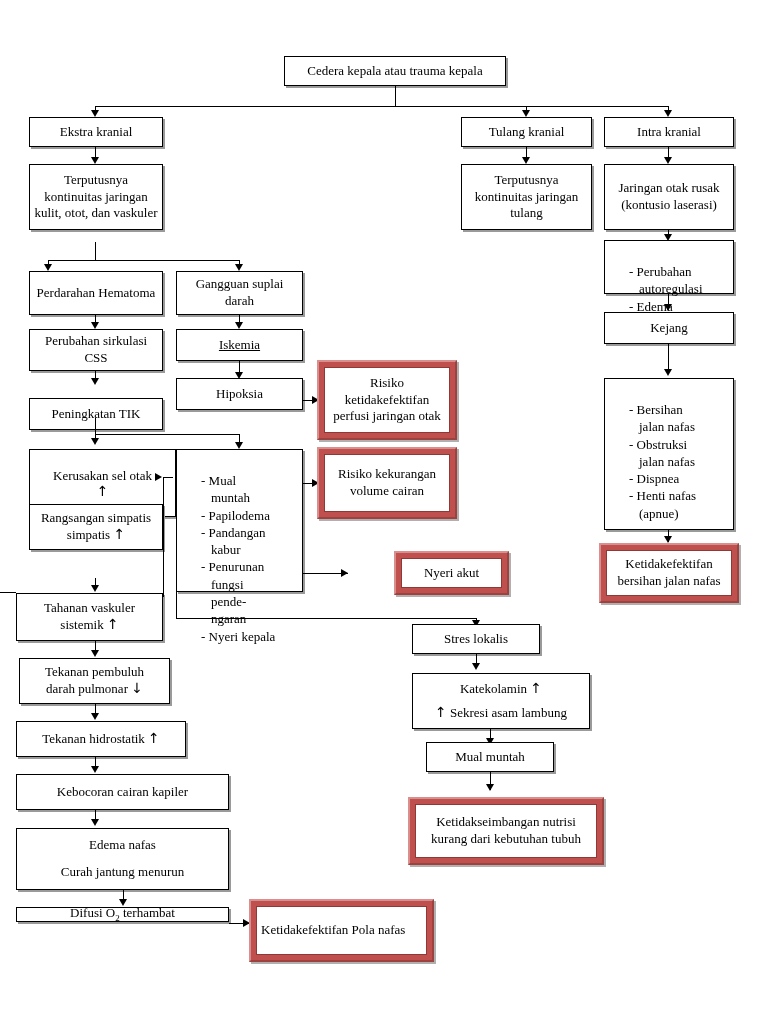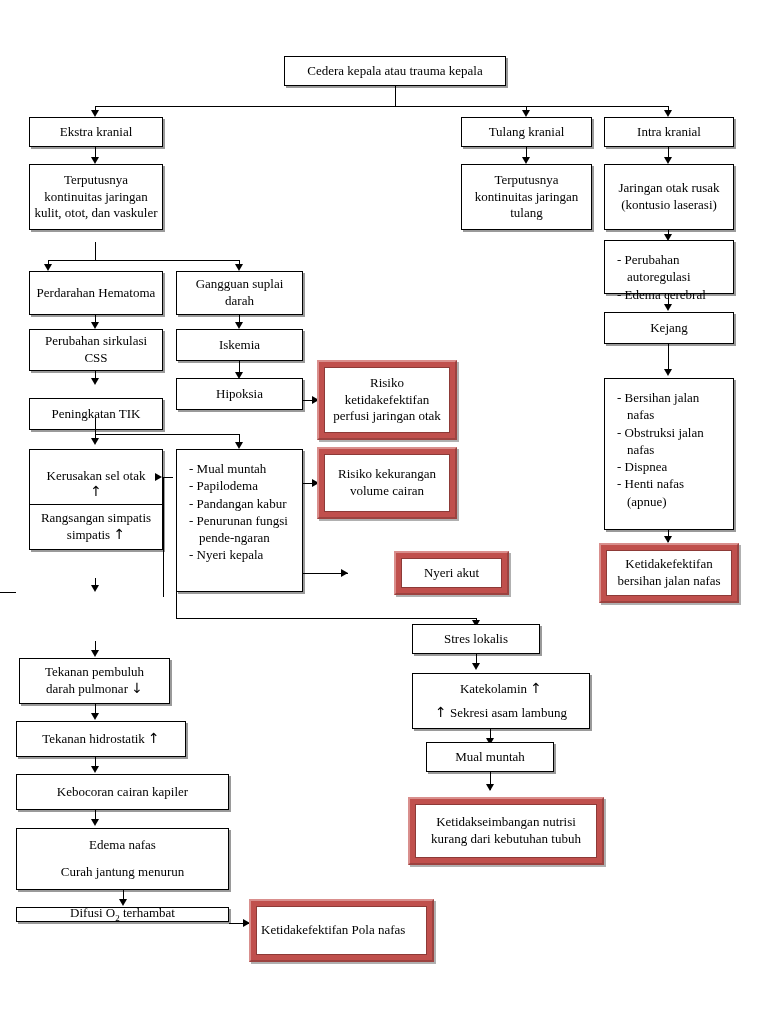--- a/index.html
+++ b/index.html
@@ -112,21 +112,21 @@
   .stack {
     display: flex;
     flex-direction: column;
     align-items: center;
     justify-content: center;
     width: 100%;
   }
   .row-line { white-space: nowrap; }
   sub { font-size: 9px; }
   ul.dashlist {
-    margin: 4px;
+    margin: 16px;
     padding: 0;
     list-style: none;
   }
   ul.dashlist li {
     padding-left: 10px;
     text-indent: -10px;
     white-space: pre-wrap;
   }
 </style>
 </head>
@@ -227,21 +227,21 @@
   </div>
 
   <div class="vline" style="left:95px; top:315px; height:12px;"></div>
   <div class="arrow-down" style="left:91px; top:322px;"></div>
   <div class="vline" style="left:239px; top:315px; height:12px;"></div>
   <div class="arrow-down" style="left:235px; top:322px;"></div>
 
   <div class="box shadowed" style="left:29px; top:329px; width:134px; height:42px;">
     <span>Perubahan sirkulasi CSS</span>
   </div>
-  <div class="box shadowed" style="left:176px; top:329px; width:127px; height:32px;">
+  <div class="box shadowed" style="left:176px; top:329px; width:127px; height:32px;text-decoration:underline;">
     <span>Iskemia</span>
   </div>
 
   <div class="vline" style="left:95px; top:371px; height:12px;"></div>
   <div class="arrow-down" style="left:91px; top:378px;"></div>
   <div class="vline" style="left:239px; top:361px; height:16px;"></div>
   <div class="arrow-down" style="left:235px; top:372px;"></div>
 
   <div class="box shadowed" style="left:29px; top:386px; width:134px; height:32px;margin-top:12px;">
     <span>Peningkatan TIK</span>
@@ -253,21 +253,21 @@
   <div class="hline" style="left:303px; top:400px; width:16px;"></div>
   <div class="arrow-right" style="left:312px; top:396px;"></div>
 
   <div class="vline" style="left:95px; top:418px; height:16px;"></div>
   <div class="hline" style="left:95px; top:434px; width:144px;"></div>
   <div class="vline" style="left:95px; top:434px; height:6px;"></div>
   <div class="arrow-down" style="left:91px; top:438px;"></div>
   <div class="vline" style="left:239px; top:434px; height:12px;"></div>
   <div class="arrow-down" style="left:235px; top:442px;"></div>
 
-  <div class="box shadowed" style="left:29px; top:449px; width:134px; height:68px;">
+  <div class="box shadowed" style="left:29px; top:449px; width:147px; height:68px;">
     <span class="stack">
       <span class="row-line">Kerusakan sel otak</span>
       <span class="up-glyph">↑</span>
     </span>
   </div>
 
   <div class="box listbox shadowed" style="left:176px; top:449px; width:127px; height:143px;">
     <ul class="dashlist">
       <li>- Mual muntah</li>
       <li>- Papilodema</li>
@@ -310,20 +310,29 @@
       <span class="row-line">
         <span>simpatis</span>
         <span class="up-glyph">↑</span>
       </span>
     </span>
   </div>
 
   <div class="vline" style="left:95px; top:578px; height:12px;"></div>
   <div class="arrow-down" style="left:91px; top:585px;"></div>
 
+  <div class="box shadowed" style="left:16px; top:593px; width:147px; height:48px;">
+    <span class="stack">
+      <span class="row-line">Tahanan vaskuler</span>
+      <span class="row-line">
+        <span>sistemik</span>
+        <span class="up-glyph">↑</span>
+      </span>
+    </span>
+  </div>
 
   <div class="hline" style="left:0px; top:592px; width:16px;"></div>
   <div class="hline" style="left:163px; top:477px; width:10px;"></div>
   <div class="vline" style="left:163px; top:477px; height:120px;"></div>
   <div class="arrow-right" style="left:155px; top:473px;"></div>
 
   <div class="vline" style="left:95px; top:641px; height:14px;"></div>
   <div class="arrow-down" style="left:91px; top:650px;"></div>
 
   <div class="box shadowed" style="left:19px; top:658px; width:151px; height:46px;">

